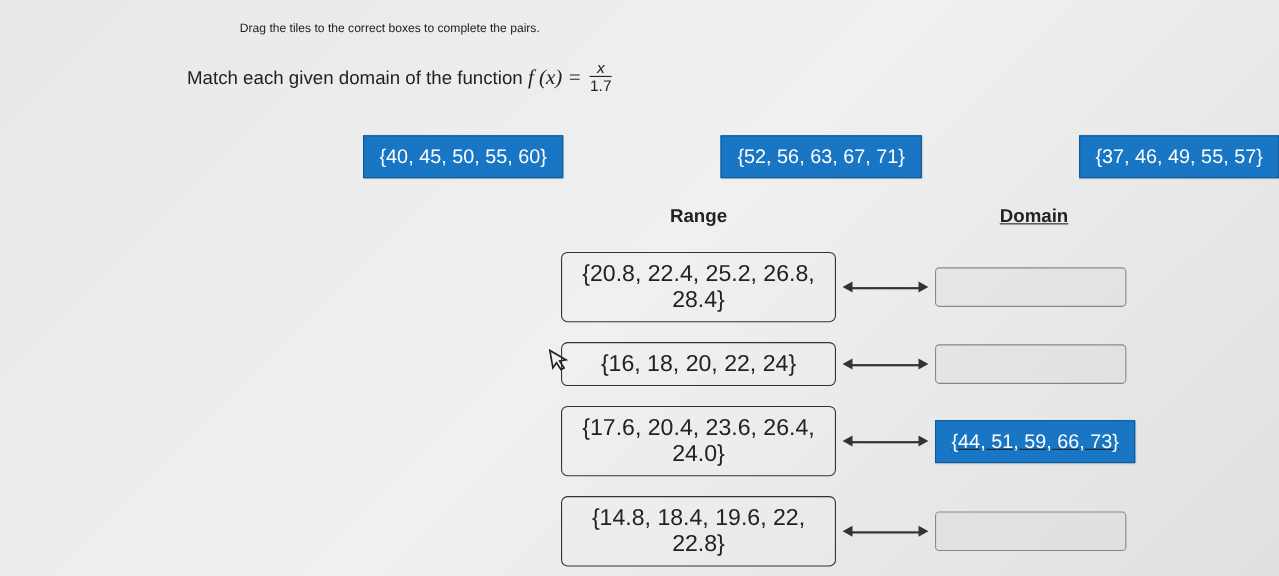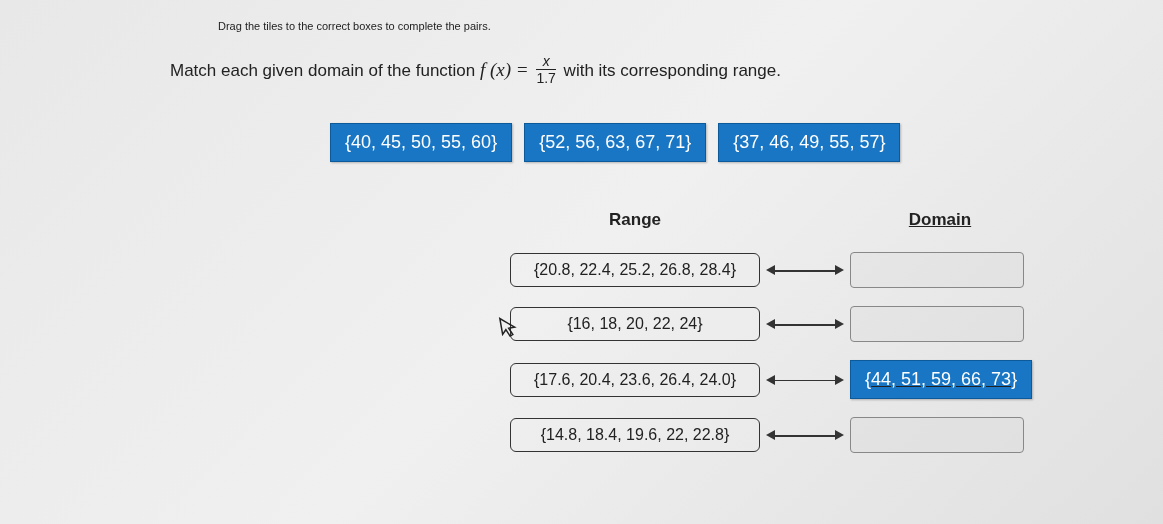--- a/index.html
+++ b/index.html
@@ -31,22 +31,23 @@
     margin: 0 3px;
     position: relative;
     top: -2px;
   }
   .frac-num { display: block; border-bottom: 1px solid #222; padding: 0 4px 1px; font-style: italic;}
   .frac-den { display: block; padding-top: 1px; }
   .fn { font-style: italic; font-family: 'Times New Roman', serif; font-size: 19px;}
   .tiles-row {
     margin-left: 160px;
     display: flex;
-    gap: 12px;
-    margin-bottom: 48px;
+    gap: 36px;
+    margin-bottom: 25px;
+    justify-content: space-between;
   }
   .tile {
     background: #1976c5;
     color: #fff;
     padding: 8px 14px;
     font-size: 18px;
     border: 1px solid #0d5a9a;
     box-shadow: 1px 1px 2px rgba(0,0,0,0.25);
     cursor: move;
     white-space: nowrap;
@@ -67,21 +68,21 @@
   .pair-row {
     display: flex;
     align-items: center;
     margin-bottom: 18px;
   }
   .range-box {
     width: 250px;
     border: 1.5px solid #333;
     border-radius: 6px;
     padding: 7px 10px;
-    font-size: 16px;
+    font-size: 21px;
     text-align: center;
     background: rgba(255,255,255,0.05);
   }
   .arrow-gap {
     width: 90px;
     text-align: center;
     position: relative;
     height: 20px;
   }
   .arrow-line {
@@ -137,21 +138,20 @@
   }
 </style>
 </head>
 <body>
 
 <div class="instruction1">Drag the tiles to the correct boxes to complete the pairs.</div>
 
 <div class="instruction2">
   <span>Match each given domain of the function </span>
   <span class="fn">f (x) = </span><span class="frac-wrap"><span class="frac-num">x</span><span class="frac-den">1.7</span></span>
-  <span> with its corresponding range.</span>
 </div>
 
 <div class="tiles-row">
   <div class="tile">{40, 45, 50, 55, 60}</div>
   <div class="tile">{52, 56, 63, 67, 71}</div>
   <div class="tile">{37, 46, 49, 55, 57}</div>
 </div>
 
 <div class="columns">
   <div class="headers">

